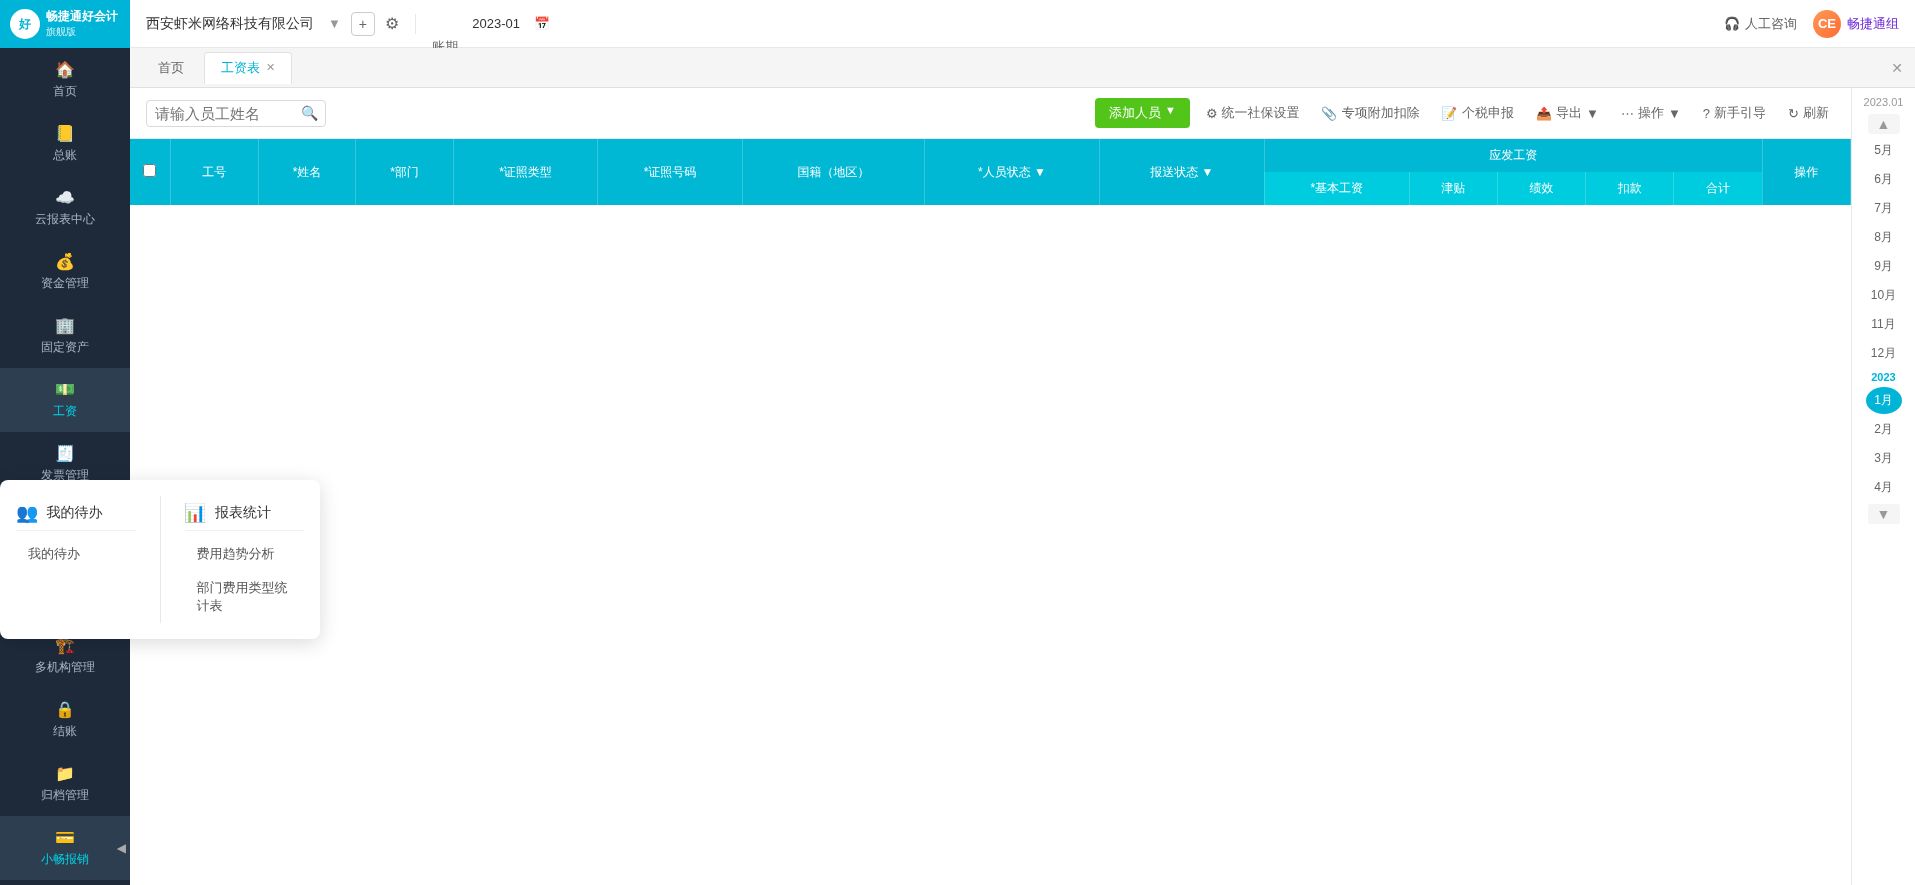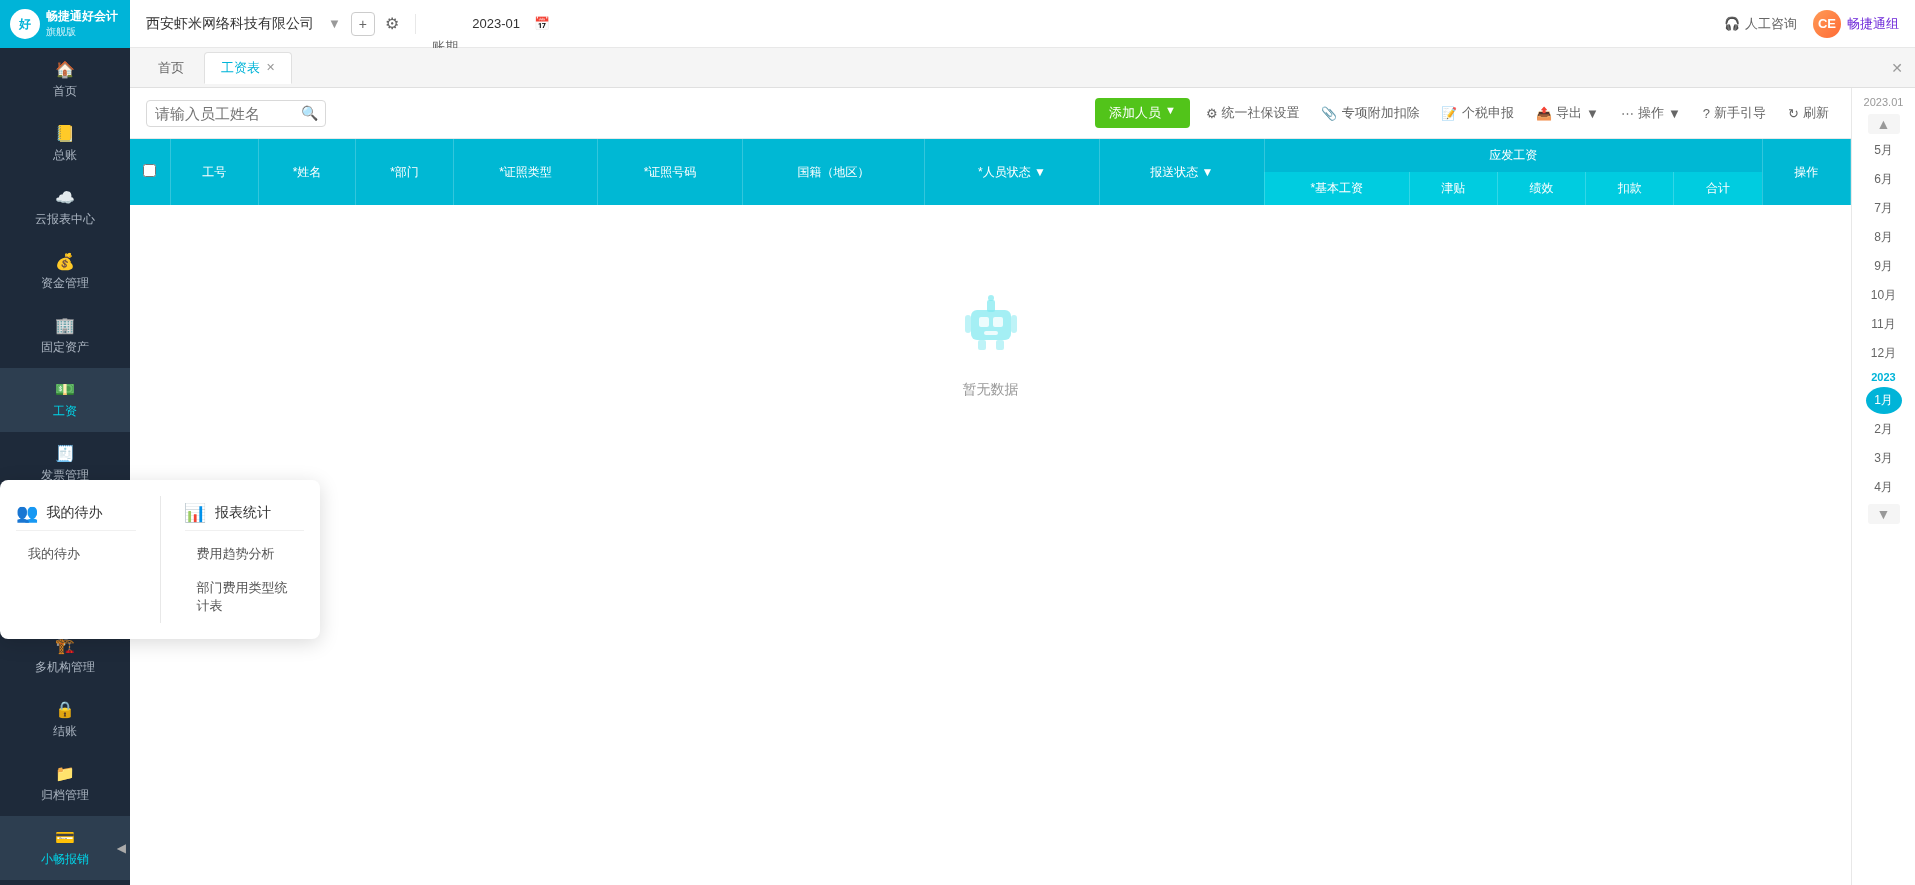--- a/index.html
+++ b/index.html
@@ -470,35 +470,20 @@
               <th>津贴</th>
               <th>绩效</th>
               <th>扣款</th>
               <th>合计</th>
             </tr>
           </thead>
           <tbody>
           </tbody>
         </table>
 
-        <div class="empty-area">
-          <svg class="empty-robot" viewBox="0 0 80 80" fill="none" xmlns="http://www.w3.org/2000/svg">
-            <rect x="20" y="25" width="40" height="30" rx="6" fill="#7de8f0" opacity="0.7"></rect>
-            <rect x="28" y="32" width="10" height="10" rx="2" fill="white" opacity="0.8"></rect>
-            <rect x="42" y="32" width="10" height="10" rx="2" fill="white" opacity="0.8"></rect>
-            <rect x="33" y="46" width="14" height="4" rx="2" fill="white" opacity="0.8"></rect>
-            <rect x="36" y="15" width="8" height="12" rx="2" fill="#7de8f0" opacity="0.7"></rect>
-            <circle cx="40" cy="13" r="3" fill="#7de8f0" opacity="0.7"></circle>
-            <rect x="14" y="30" width="6" height="18" rx="3" fill="#7de8f0" opacity="0.5"></rect>
-            <rect x="60" y="30" width="6" height="18" rx="3" fill="#7de8f0" opacity="0.5"></rect>
-            <rect x="27" y="55" width="8" height="10" rx="2" fill="#7de8f0" opacity="0.5"></rect>
-            <rect x="45" y="55" width="8" height="10" rx="2" fill="#7de8f0" opacity="0.5"></rect>
-          </svg>
-          <span>暂无数据</span>
-        </div>
       </div>
     </div>
 
     <div class="month-panel">
       <div style="font-size:11px;color:#999;padding:4px 0;text-align:center;">2023.01</div>
       <div class="month-nav">▲</div>
       <div class="month-item">5月</div>
       <div class="month-item">6月</div>
       <div class="month-item">7月</div>
       <div class="month-item">8月</div>

